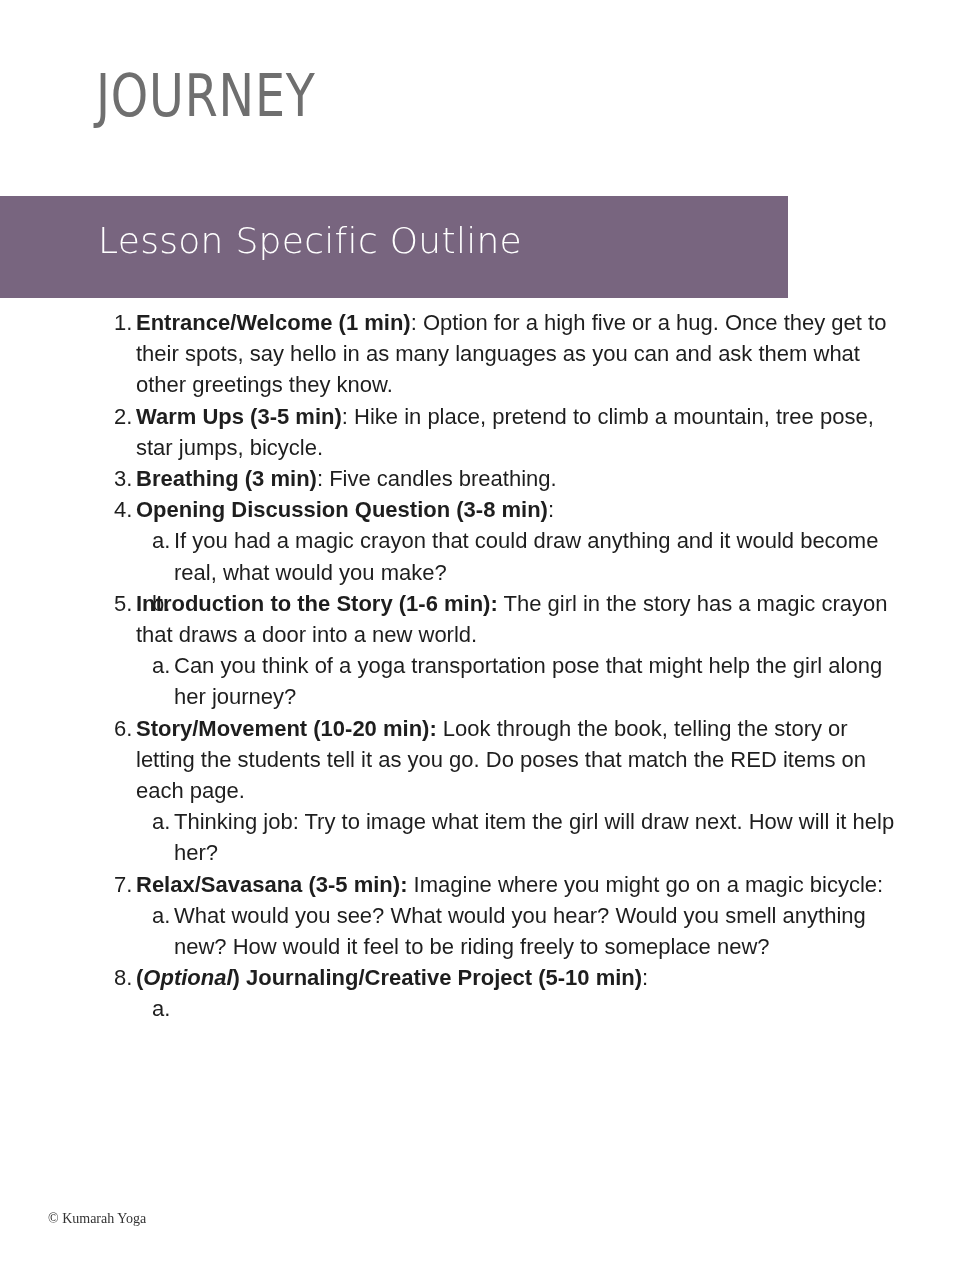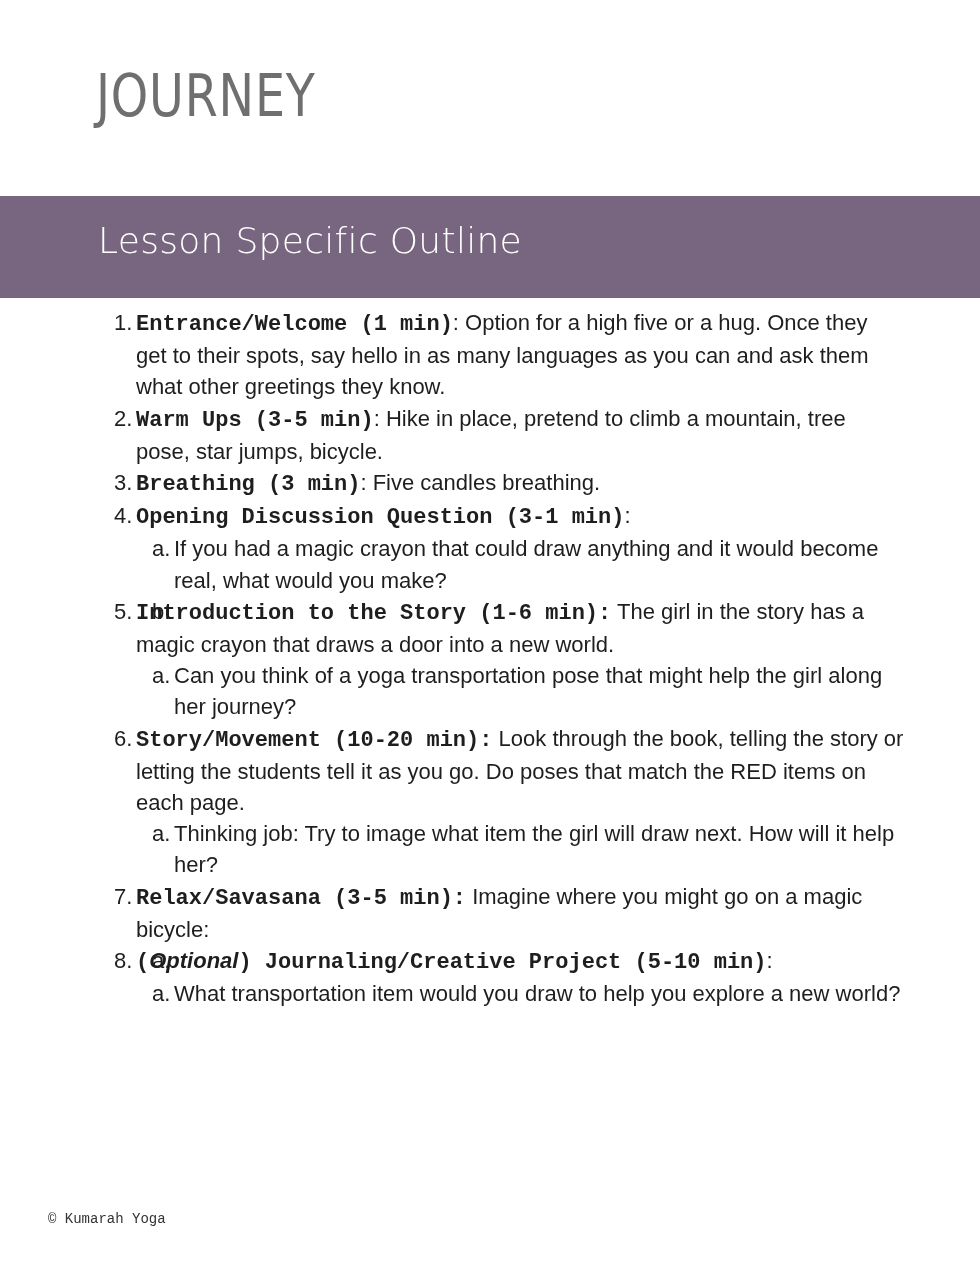--- a/index.html
+++ b/index.html
@@ -8,45 +8,45 @@
 
   .title {
     position: absolute; left: 96px; top: 62px;
     font-family: "DejaVu Sans", sans-serif;
     font-size: 58px; letter-spacing: 1px; color: #6f6f6f;
     transform: scaleX(0.82); transform-origin: left top;
     font-weight: normal;
   }
 
   .banner {
-    position: absolute; left: 0; top: 196px; width: 980px; height: 102px;
+    position: absolute; left: 0; top: 196px; width: 788px; height: 102px;
     background: #78657f;
   }
   .banner-text {
     position: absolute; left: 98px; top: 24px;
     font-family: "DejaVu Sans", sans-serif; font-weight: 200;
     font-size: 36px; color: #ffffff; letter-spacing: 0.3px;
   }
 
   .outline {
     position: absolute; left: 114px; top: 307px; width: 790px;
     font-family: "Liberation Sans", sans-serif;
     font-size: 22px; line-height: 31.2px; color: #1e1e1e;
   }
   .item { position: relative; padding-left: 22px; }
   .item .num { position: absolute; left: 0; top: 0; }
-  .item .lead { font-weight: bold; font-family: Liberation Mono, monospace; }
+  .item .lead { font-weight: bold; }
   .item .body { }
   .sub { position: relative; padding-left: 60px; }
   .sub .letter { position: absolute; left: 38px; top: 0; }
   .opt { font-style: italic; font-weight: bold; }
 
   .footer {
     position: absolute; left: 48px; top: 1211px;
-    font-family: Liberation Mono, monospace; font-size: 14px; color: #333;
+    font-family: Liberation Serif, serif; font-size: 14px; color: #333;
   }
 </style>
 </head>
 <body>
 
 <div class="title">JOURNEY</div>
 
 <div class="banner">
   <div class="banner-text">Lesson Specific Outline</div>
 </div>
@@ -63,21 +63,21 @@
     <span class="lead">Warm Ups (3-5 min)</span><span>:</span><span class="body"> Hike in place, pretend to climb a mountain, tree pose, star jumps, bicycle.</span>
   </div>
 
   <div class="item">
     <span class="num">3.</span>
     <span class="lead">Breathing (3 min)</span><span>:</span><span class="body"> Five candles breathing.</span>
   </div>
 
   <div class="item">
     <span class="num">4.</span>
-    <span class="lead">Opening Discussion Question (3-1 min)</span><span>:</span>
+    <span class="lead">Opening Discussion Question (3-8 min)</span><span>:</span>
   </div>
   <div class="sub">
     <span class="letter">a.</span>
     <span>If you had a magic crayon that could draw anything and it would become real, what would you make?</span>
   </div>
   <div class="sub">
     <span class="letter">b.</span>
   </div>
 
   <div class="item">
@@ -97,25 +97,25 @@
     <span class="letter">a.</span>
     <span>Thinking job: Try to image what item the girl will draw next. How will it help her?</span>
   </div>
 
   <div class="item">
     <span class="num">7.</span>
     <span class="lead">Relax/Savasana (3-5 min):</span><span class="body"> Imagine where you might go on a magic bicycle:</span>
   </div>
   <div class="sub">
     <span class="letter">a.</span>
+    <span>What would you see? What would you hear? Would you smell anything new? How would it feel to be riding freely to someplace new?</span>
   </div>
 
   <div class="item">
     <span class="num">8.</span>
     <span class="lead">(</span><span class="opt">Optional</span><span class="lead">)</span><span class="lead"> Journaling/Creative Project (5-10 min)</span><span>:</span>
   </div>
   <div class="sub">
     <span class="letter">a.</span>
-    <span>What transportation item would you draw to help you explore a new world?</span>
   </div>
 </div>
 
 <div class="footer">© Kumarah Yoga</div>
 
 </body></html>

